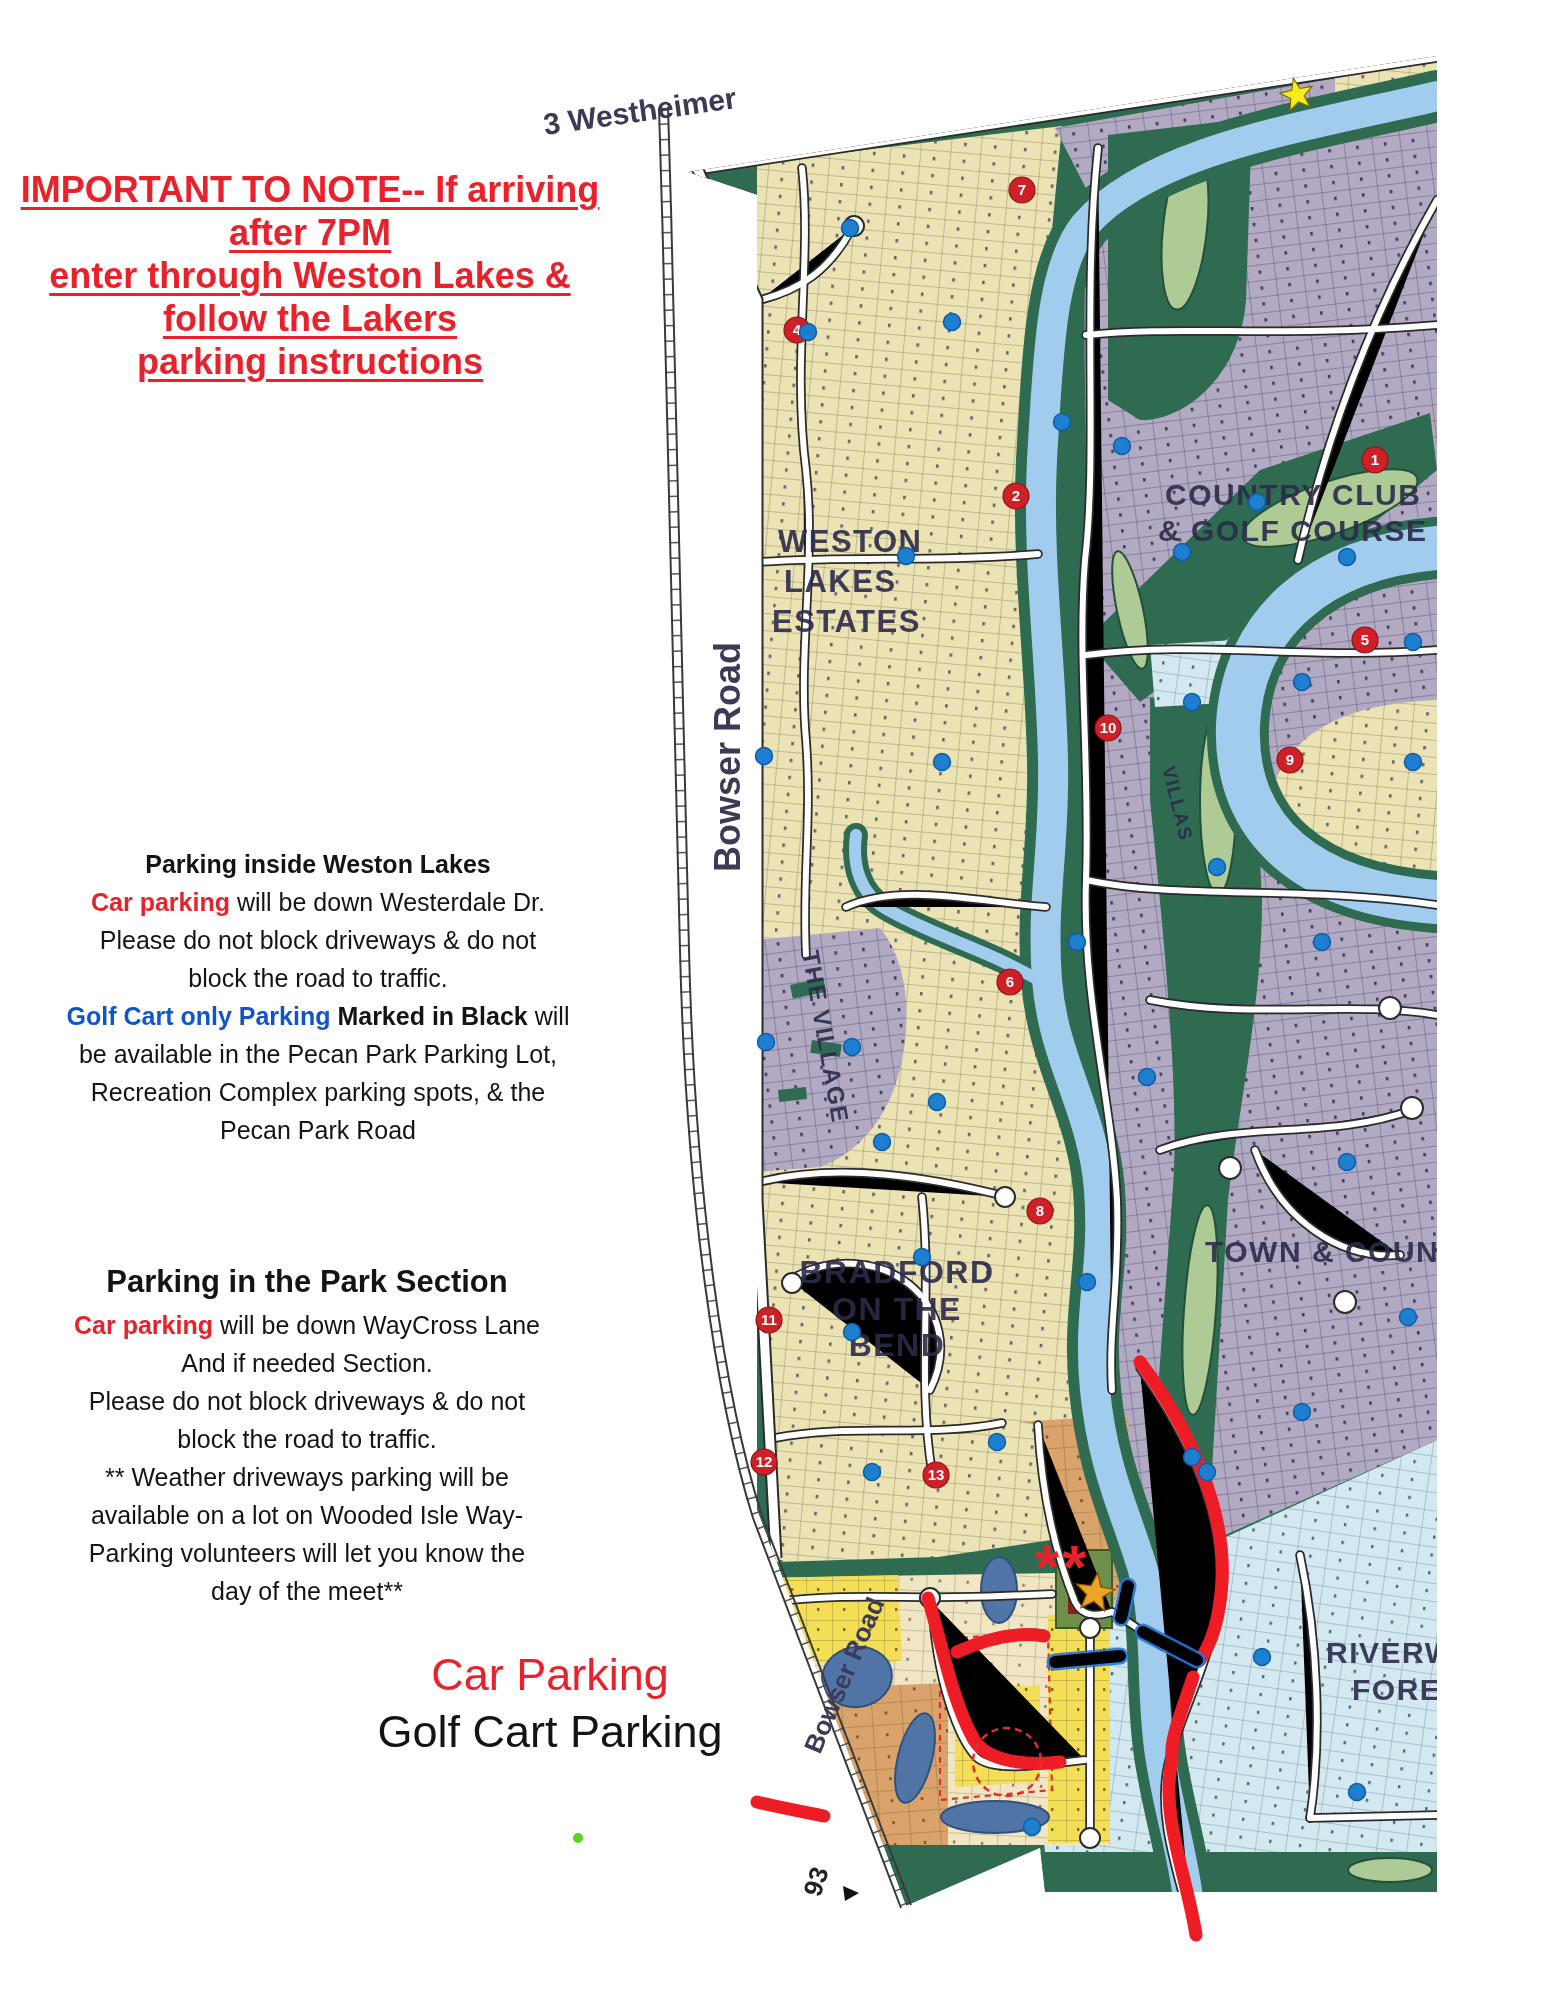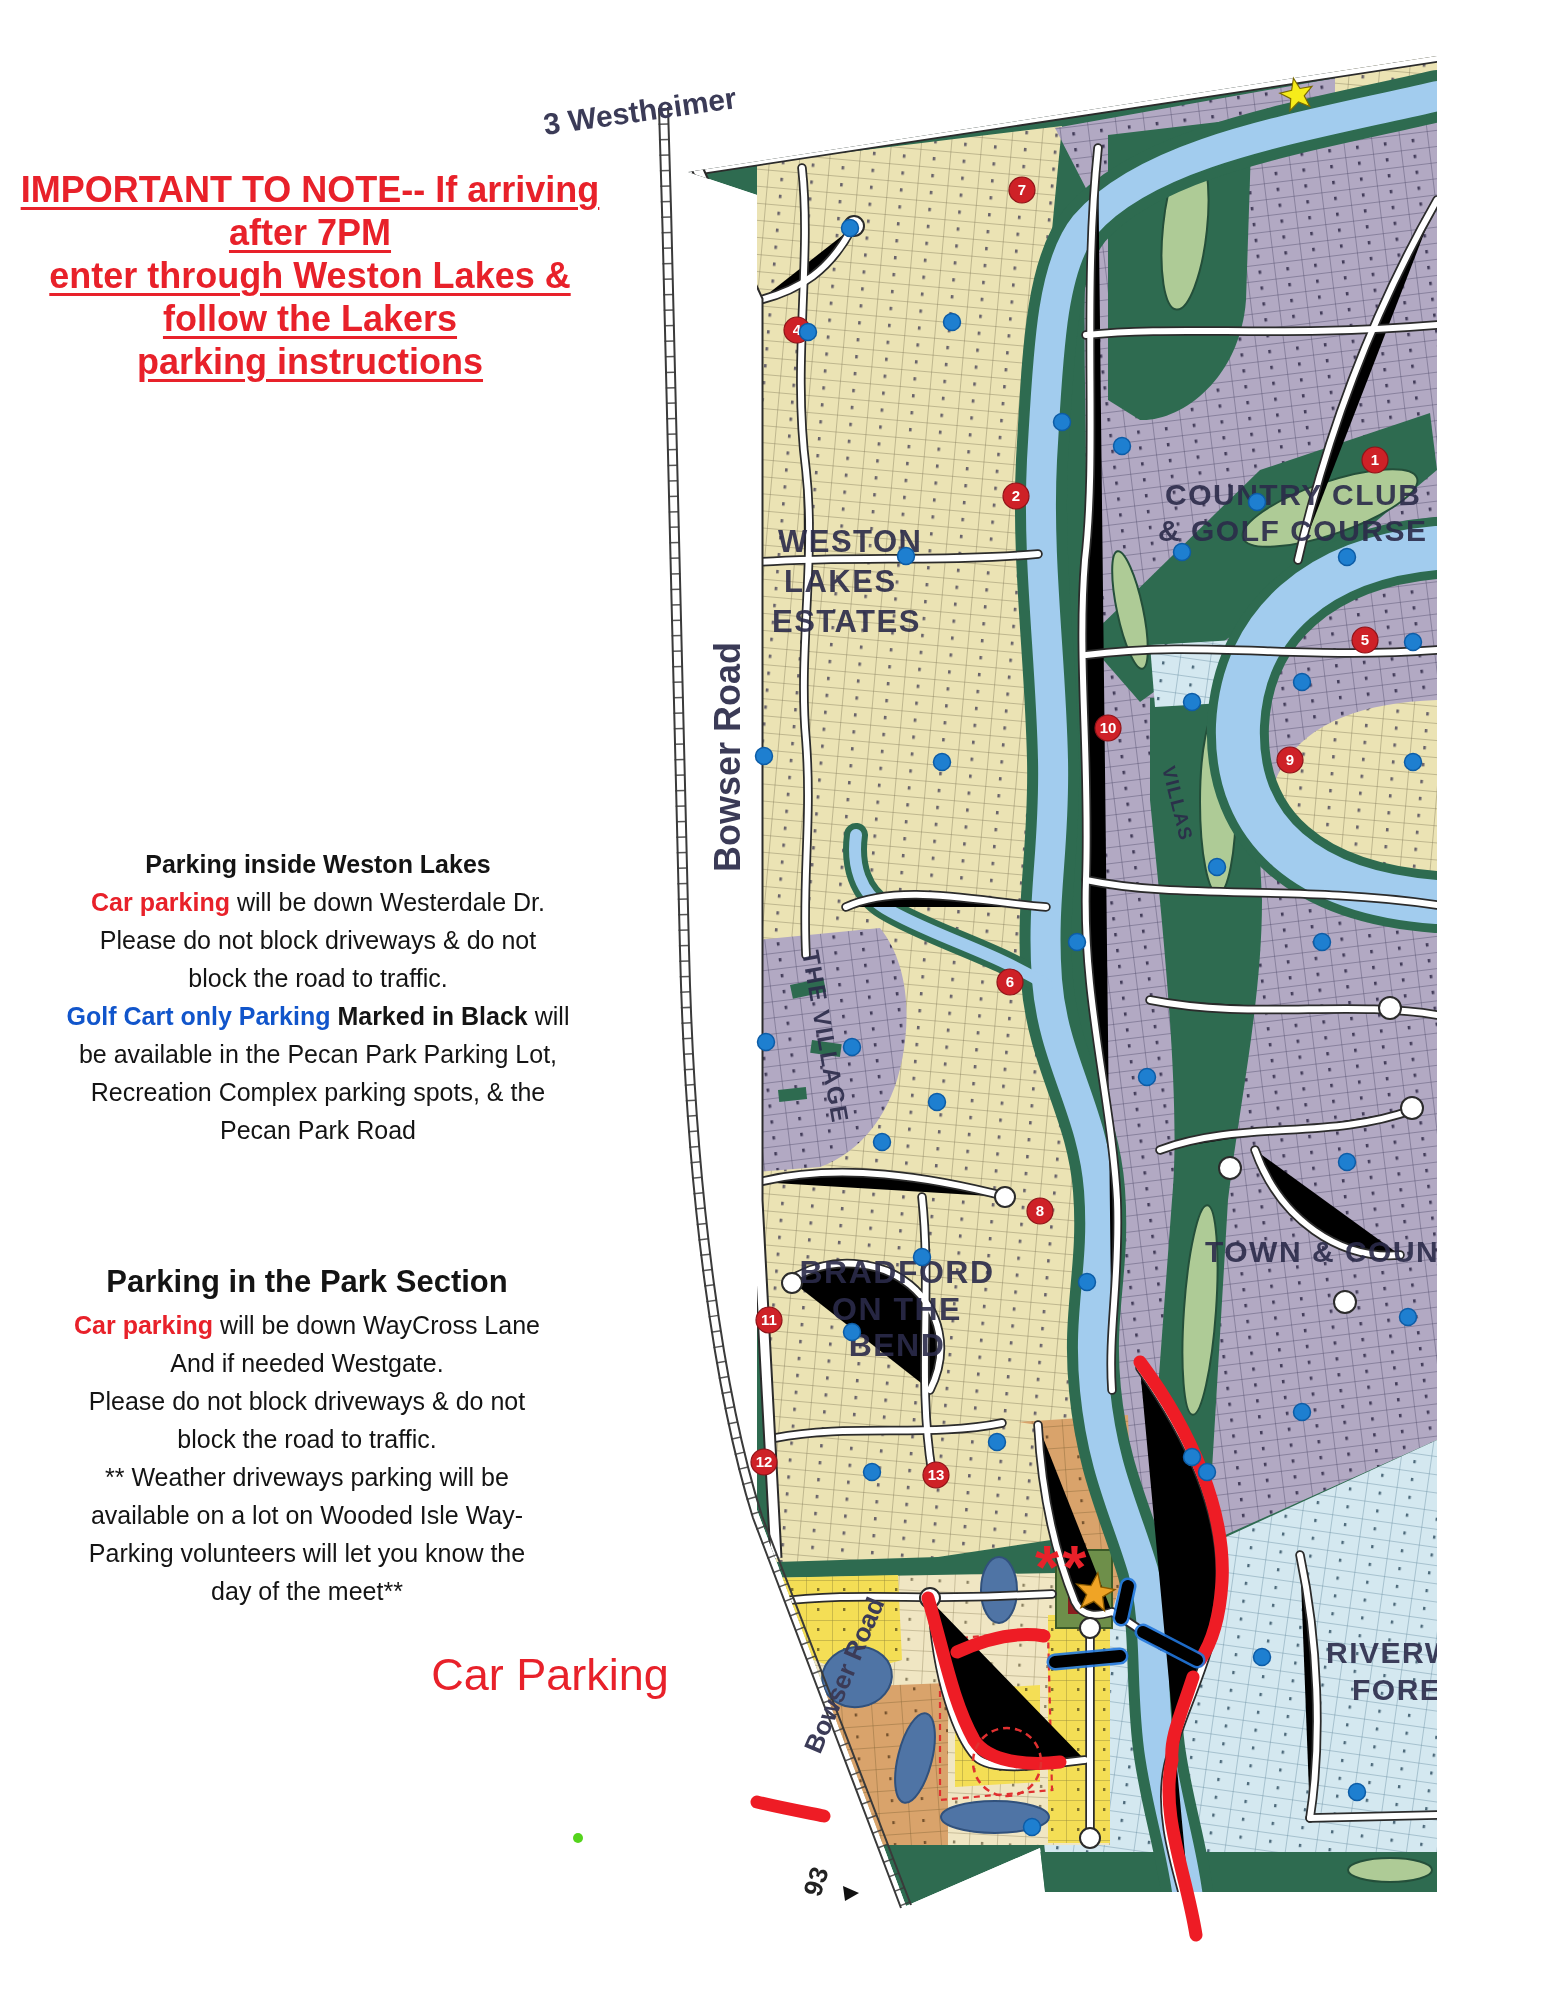--- a/index.html
+++ b/index.html
@@ -44,30 +44,31 @@
     <div>block the road to traffic.</div>
     <div><span class="blue-b">Golf Cart only Parking</span><span class="b"> Marked in Black</span><span> will</span></div>
     <div>be available in the Pecan Park Parking Lot,</div>
     <div>Recreation Complex parking spots, &amp; the</div>
     <div>Pecan Park Road</div>
   </div>
 
   <div class="txt sec sec-park">
     <div class="sec-title-lg">Parking in the Park Section</div>
     <div><span class="red-b">Car parking</span><span> will be down WayCross Lane</span></div>
-    <div>And  if needed Westgate.</div>
+    <div>And  if needed Section.</div>
     <div>Please do not block driveways &amp; do not</div>
     <div>block the road to traffic.</div>
     <div>** Weather driveways parking will be</div>
     <div>available on a lot on Wooded Isle Way-</div>
     <div>Parking volunteers will let you know the</div>
     <div>day of the meet**</div>
   </div>
 
   <div class="txt legend-car">Car Parking</div>
+  <div class="txt legend-golf">Golf Cart Parking</div>
 
   <svg class="mapsvg" width="1005" height="1960" viewBox="540 40 1005 1960">
     <defs>
       <clipPath id="mapclip">
         <polygon points="688,172 1437,56 1437,1892 1045,1892 1040,1848 906,1906 757,1510 757,195"></polygon>
       </clipPath>
       <pattern id="pTan" width="30" height="17" patternUnits="userSpaceOnUse" patternTransform="rotate(5)">
         <rect width="30" height="17" fill="#EBE3B4"></rect>
         <path d="M0,0H30 M0,0V17" stroke="#8a8060" stroke-width="0.9" fill="none"></path>
         <rect x="13" y="7" width="2.6" height="3.4" fill="#3a3550" opacity="0.75"></rect>

